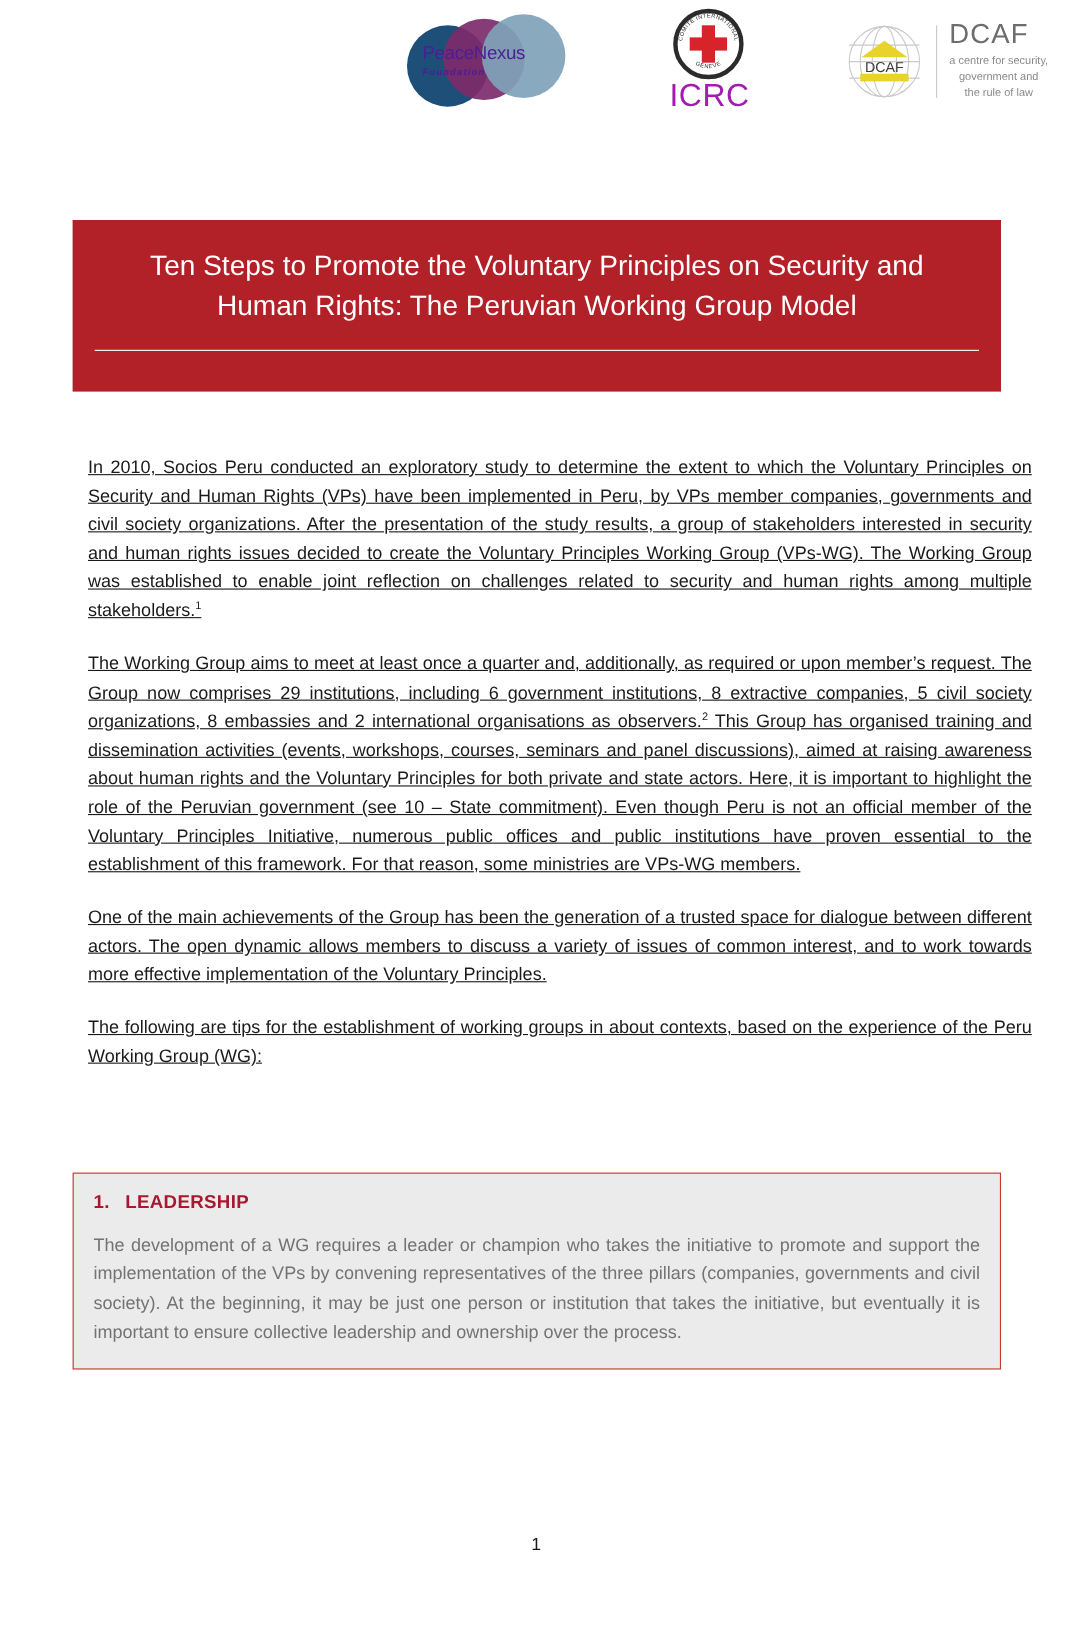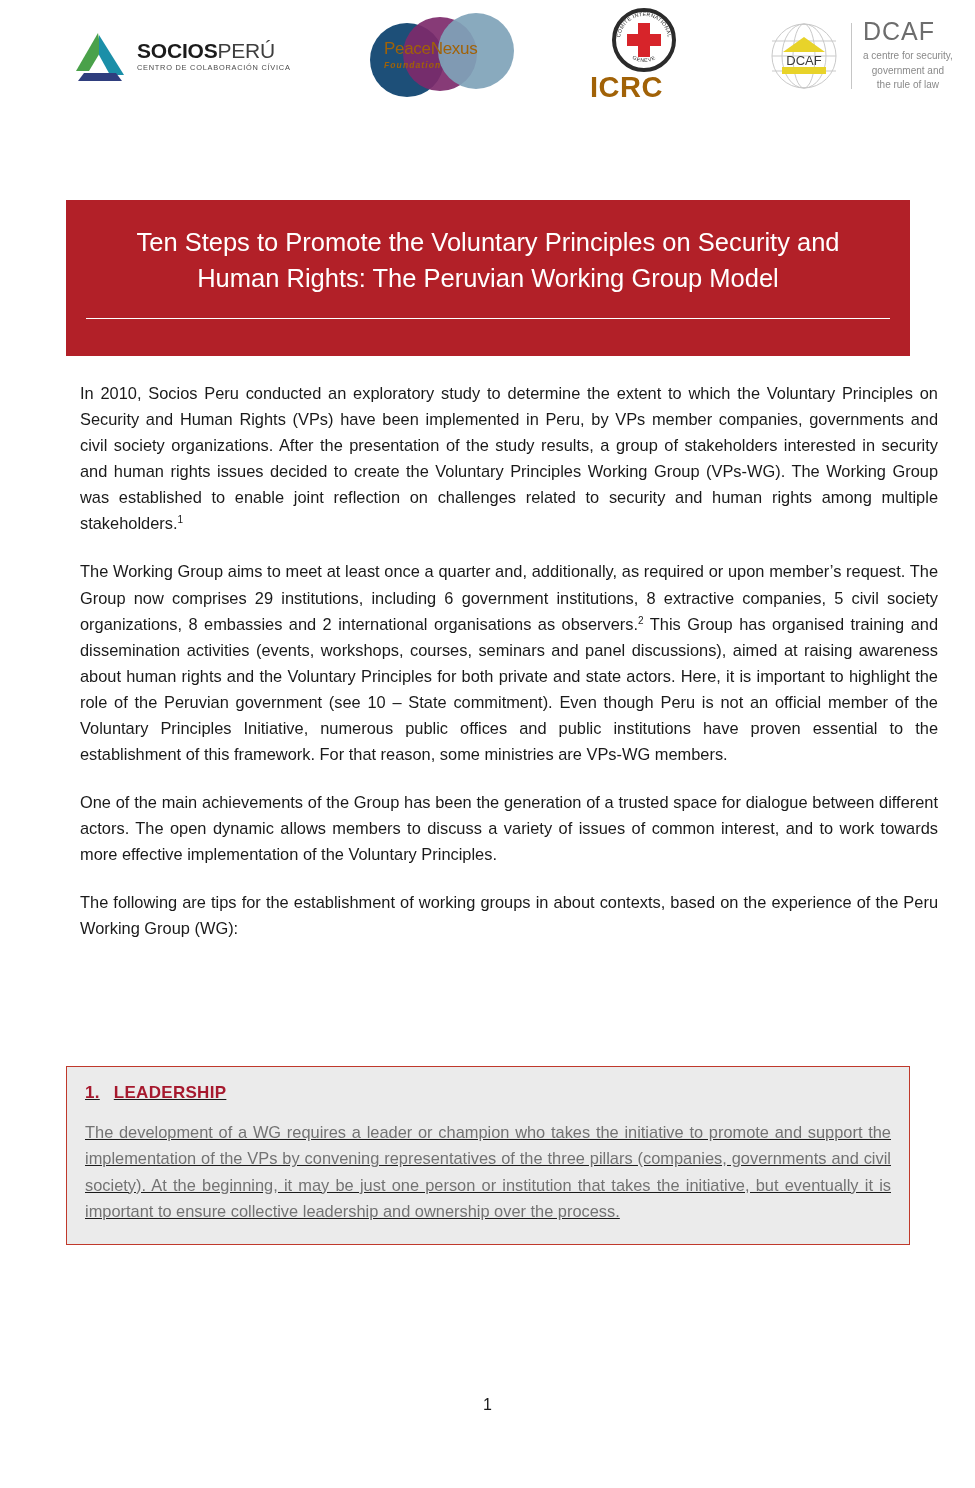--- a/index.html
+++ b/index.html
@@ -58,21 +58,21 @@
     white-space: nowrap;
   }
 
   
   .logo-pn { left: 370px; width: 160px; }
   .pn-wrap { position: relative; width: 152px; height: 86px; }
   .pn-circle { position: absolute; border-radius: 50%; }
   .pn-c1 { left: 0;   top: 10px; width: 74px; height: 74px; background: #1d4f78; }
   .pn-c2 { left: 33px; top: 4px; width: 74px; height: 74px; background: #7d2a6b; opacity: .92; }
   .pn-c3 { left: 68px; top: 0;   width: 76px; height: 76px; background: #7fa3b8; opacity: .92; }
-  .pn-text { position: absolute; left: 14px; top: 27px; color: #a16207; line-height: 1; }
+  .pn-text { position: absolute; left: 14px; top: 27px; color: #4c1d95; line-height: 1; }
   .pn-name { font-size: 17px; letter-spacing: -0.3px; white-space: nowrap; }
   .pn-sub { font-size: 8.5px; font-weight: bold; letter-spacing: 1.1px; margin-top: 4px; font-style: italic; }
 
   
   .logo-icrc { left: 590px; width: 120px; }
   .icrc-wrap { position: relative; width: 110px; height: 96px; }
   .icrc-seal {
     position: absolute; left: 22px; top: 0;
     width: 64px; height: 64px; border-radius: 50%;
     border: 4px solid #2b2b2b;
@@ -81,22 +81,22 @@
   .icrc-seal::before, .icrc-seal::after {
     content: ""; position: absolute; background: #d7242a;
   }
   .icrc-seal::before { left: 50%; top: 11px; margin-left: -6px; width: 12px; height: 34px; }
   .icrc-seal::after  { top: 50%; left: 11px; margin-top: -6px; height: 12px; width: 34px; }
   .icrc-ring-text {
     position: absolute; left: 22px; top: 0; width: 64px; height: 64px;
   }
   .icrc-word {
     position: absolute; left: 0; top: 64px; width: 110px;
-    font-size: 29px; font-weight: bold;
-    color: #a16207; letter-spacing: 0.5px; line-height: 1.1;
+    text-align: center; font-size: 29px; font-weight: normal;
+    color: #a21caf; letter-spacing: 0.5px; line-height: 1.1;
   }
 
   
   .logo-dcaf { left: 768px; width: 190px; }
   .dcaf-wrap { display: flex; align-items: center; }
   .dcaf-mark { position: relative; width: 72px; height: 74px; flex: 0 0 auto; }
   .dcaf-divider { width: 1px; height: 66px; background: #c6c6c6; margin: 0 11px; flex: 0 0 auto; }
   .dcaf-text { line-height: 1; }
   .dcaf-title { font-size: 25px; color: #6d6d6d; letter-spacing: 1px; }
   .dcaf-tag { font-size: 10px; color: #8a8a8a; line-height: 1.45; margin-top: 5px; white-space: nowrap; text-align: center; }
@@ -127,22 +127,23 @@
     right: 20px;
     top: 118px;
     height: 1px;
     background: #ffffff;
   }
 
   
   .content {
     position: absolute;
     left: 80px;
-    top: 380px;
+    top: 412px;
     width: 858px;
+    text-decoration: underline;
   }
   p.body-para {
     margin: 0 0 22px 0;
     font-size: 16.4px;
     line-height: 1.59;
     text-align: justify;
     color: #1a1a1a;
   }
   p.body-para:last-child { margin-bottom: 0; }
   sup { font-size: 10px; vertical-align: super; line-height: 0; }
@@ -150,21 +151,20 @@
   
   .callout {
     position: absolute;
     left: 66px;
     top: 1066px;
     width: 844px;
     box-sizing: border-box;
     border: 1.5px solid #c0392b;
     background: #ebebeb;
     padding: 16px 18px 20px 18px;
-    text-decoration: underline;
   }
   .callout-heading {
     color: #a6192e;
     font-size: 17px;
     font-weight: bold;
     margin: 0 0 16px 0;
     letter-spacing: 0.3px;
   }
   .callout-heading .num { margin-right: 14px; }
   .callout p {
@@ -185,35 +185,20 @@
     text-align: center;
     font-size: 16px;
     color: #1a1a1a;
   }
 </style>
 </head>
 <body>
 
 <div class="logo-bar">
 
-  <div class="logo logo-socios">
-    <div class="socios-mark">
-      <svg viewBox="0 0 56 50" width="56" height="50" aria-hidden="true">
-        <polygon points="26,2 4,40 17,40 29,20 26,2" fill="#4aa14a"></polygon>
-        <polygon points="27,4 52,44 38,44 27,24 27,4" fill="#1b8fa8"></polygon>
-        <polygon points="12,42 44,42 50,50 6,50" fill="#2f3e7e"></polygon>
-      </svg>
-    </div>
-    <div class="socios-wordmark">
-      <div class="socios-line1">
-        <span class="dark">SOCIOS</span><span class="light">PERÚ</span>
-      </div>
-      <div class="socios-line2">CENTRO DE COLABORACIÓN CÍVICA</div>
-    </div>
-  </div>
 
   <div class="logo logo-pn">
     <div class="pn-wrap">
       <div class="pn-circle pn-c1"></div>
       <div class="pn-circle pn-c2"></div>
       <div class="pn-circle pn-c3"></div>
       <div class="pn-text">
         <div class="pn-name">PeaceNexus</div>
         <div class="pn-sub">Foundation</div>
       </div>

